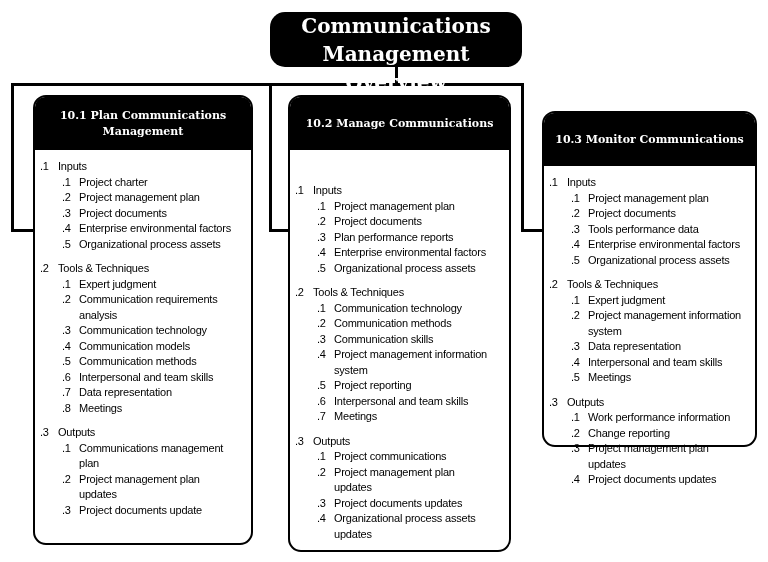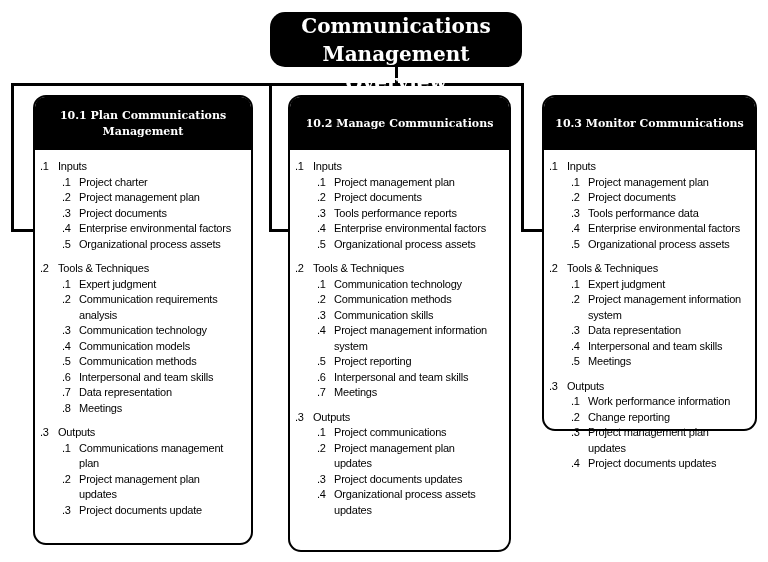--- a/index.html
+++ b/index.html
@@ -26,22 +26,22 @@
     font-size:20px;line-height:1.4;padding:0 14px;box-sizing:border-box;
     z-index:2;
   }
   
   .process-box{
     position:absolute;top:95px;background:#ffffff;
     border:2px solid #000000;border-radius:13px;box-sizing:border-box;
     z-index:2;display:flex;flex-direction:column;
   }
   .col-1{left:33px;width:220px;height:450px;}
-  .col-2{left:288px;width:223px;height:457px;}
-  .col-3{left:542px;width:215px;height:336px;}
+  .col-2{left:288px;width:223px;height:457px;gap:24px;}
+  .col-3{left:542px;width:215px;height:336px;margin-top:16px;}
   .process-header{
     background:#000000;color:#ffffff;border-radius:10px 10px 0 0;
     min-height:53px;display:flex;align-items:center;justify-content:center;
     text-align:center;font-family:"DejaVu Serif",serif;font-weight:bold;
     font-size:11px;line-height:1.45;padding:2px 8px;box-sizing:border-box;
   }
   .process-body{
     flex:1;padding:9px 3px 8px 5px;color:#000000;
     font-size:11px;line-height:15.5px;letter-spacing:-0.2px;
   }
@@ -177,21 +177,21 @@
             <div class="item">
               <span class="item-num">.1</span>
               <span class="item-txt">Project management plan</span>
             </div>
             <div class="item">
               <span class="item-num">.2</span>
               <span class="item-txt">Project documents</span>
             </div>
             <div class="item">
               <span class="item-num">.3</span>
-              <span class="item-txt">Tools performance reports</span>
+              <span class="item-txt">Plan performance reports</span>
             </div>
             <div class="item">
               <span class="item-num">.4</span>
               <span class="item-txt">Enterprise environmental factors</span>
             </div>
             <div class="item">
               <span class="item-num">.5</span>
               <span class="item-txt">Organizational process assets</span>
             </div>
           </div>

